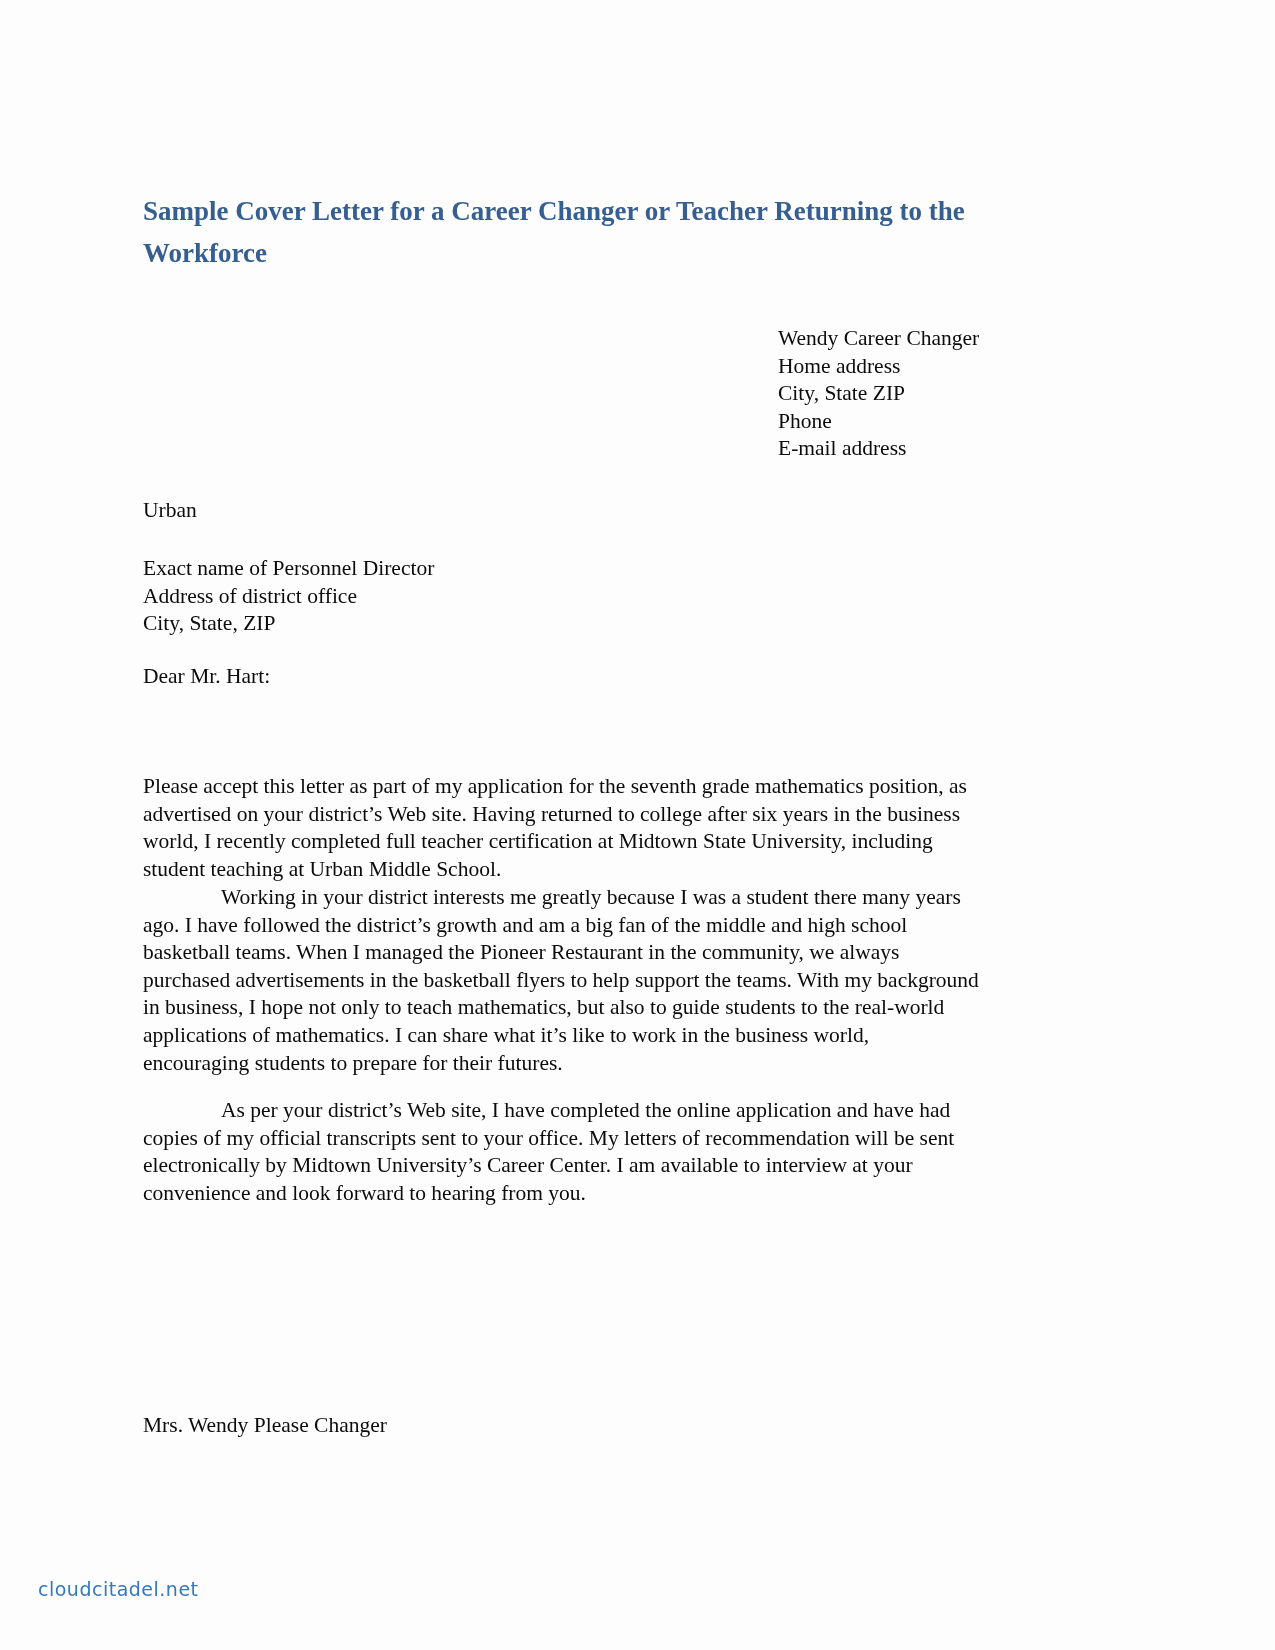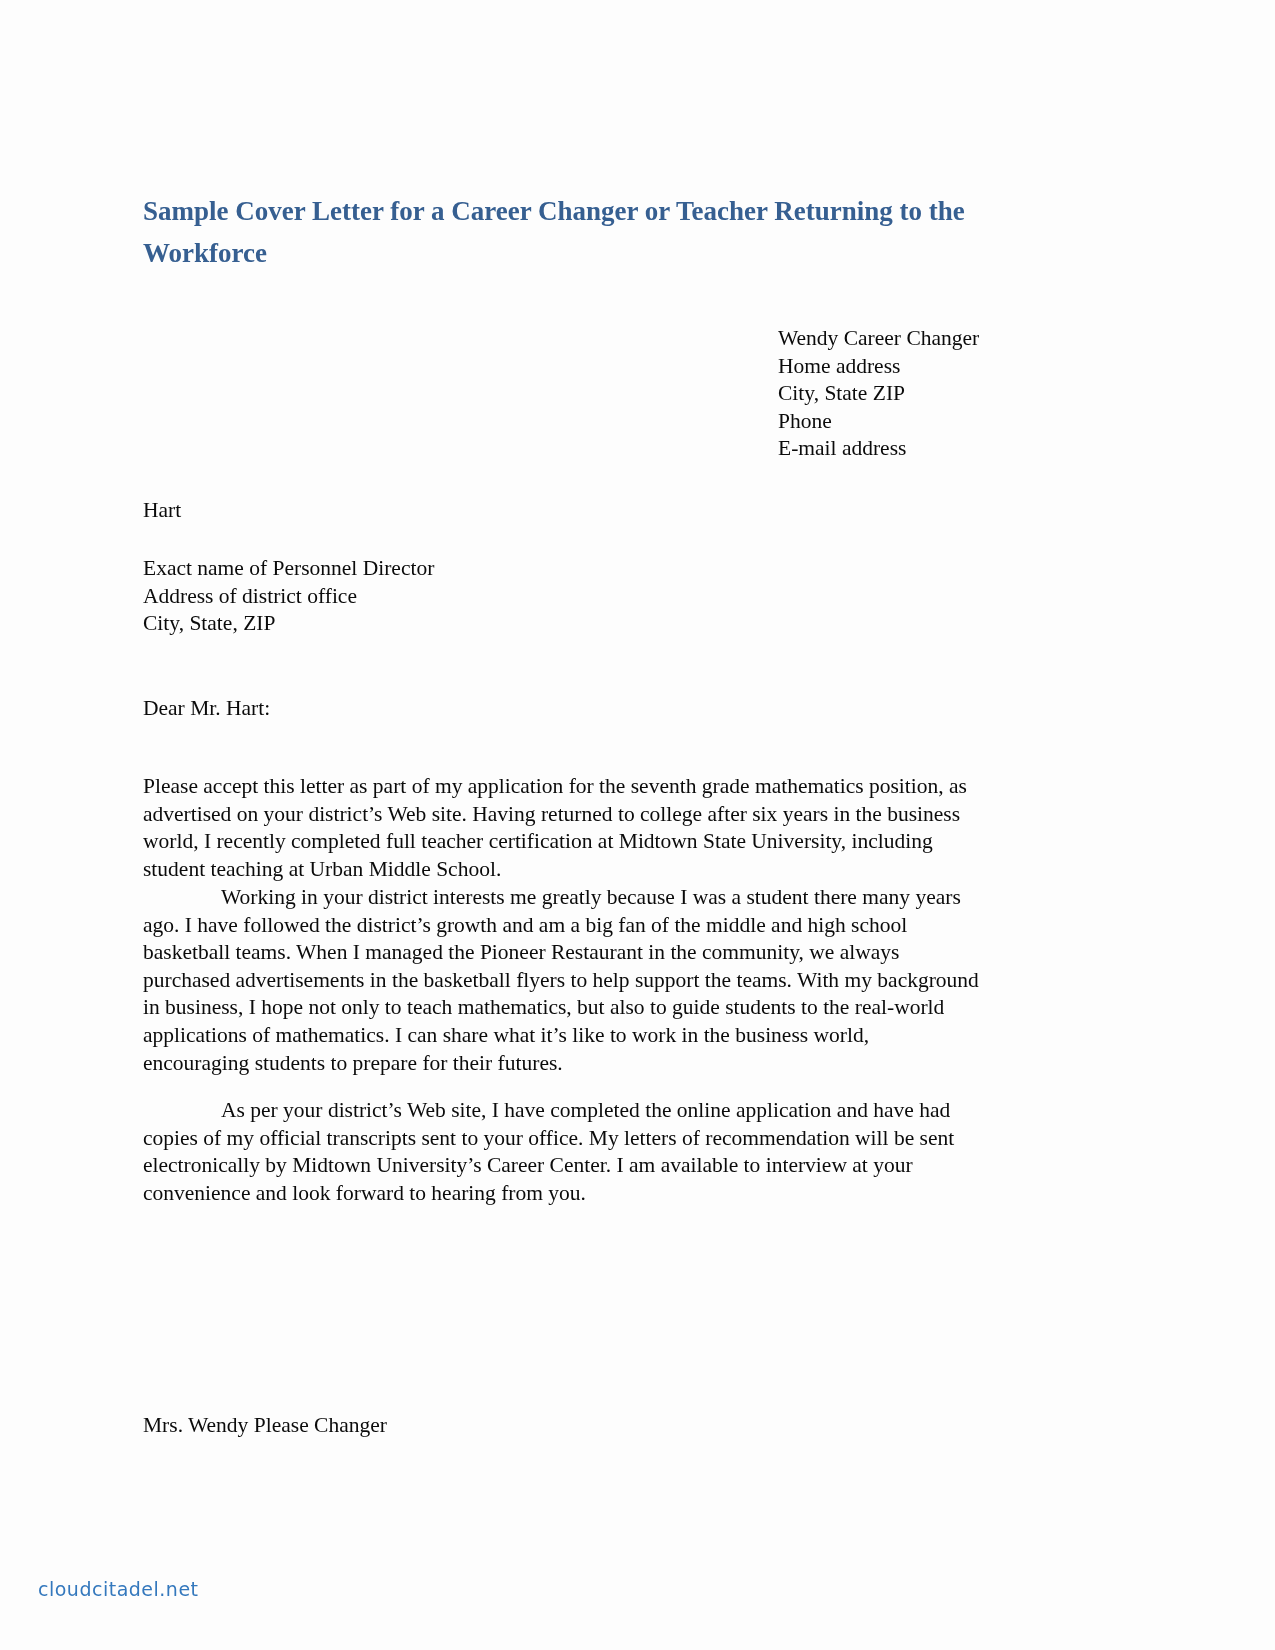--- a/index.html
+++ b/index.html
@@ -35,21 +35,21 @@
     width:1000px;
     font-size:27px;
     line-height:42px;
     font-weight:bold;
     color:var(--title-color);
     white-space:pre-line;
   }
   .sender{top:325px;left:778px;width:420px;}
   .date{top:497px;}
   .recipient{top:555px;}
-  .salutation{top:695px;}
+  .salutation{top:663px;}
   .para1{top:757px;margin-top:16px;}
   .para2{top:884px;}
   .para3{top:1097px;}
   .indented{text-indent:78px;}
   .closing{top:1239px;}
   .signature{top:1412px;}
   .watermark{
     position:absolute;
     left:38px;
     top:1578px;
@@ -66,21 +66,21 @@
 
   <h1 class="title">Sample Cover Letter for a Career Changer or Teacher Returning to the
 Workforce</h1>
 
   <div class="block sender">Wendy Career Changer
 Home address
 City, State ZIP
 Phone
 E-mail address</div>
 
-  <div class="block date">Hart</div>
+  <div class="block date">Urban</div>
 
   <div class="block recipient">Exact name of Personnel Director
 Address of district office
 City, State, ZIP</div>
 
   <div class="block salutation">Dear Mr. Hart:</div>
 
   <div class="block para1">Please accept this letter as part of my application for the seventh grade mathematics position, as
 advertised on your district’s Web site. Having returned to college after six years in the business
 world, I recently completed full teacher certification at Midtown State University, including

